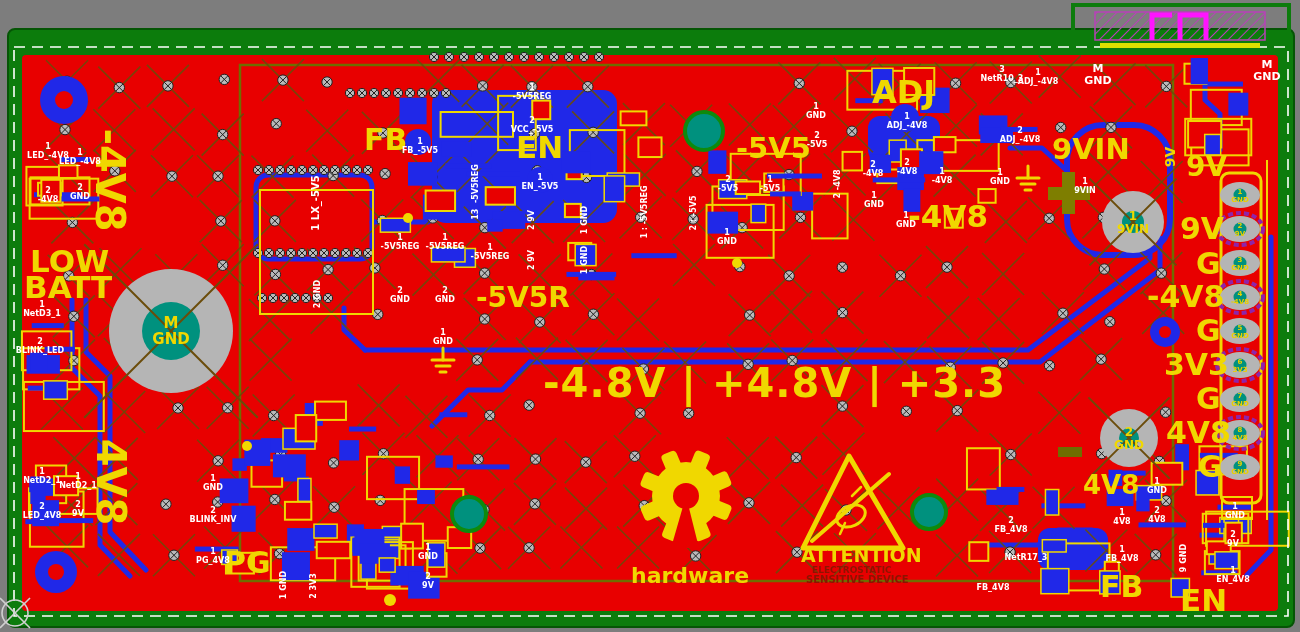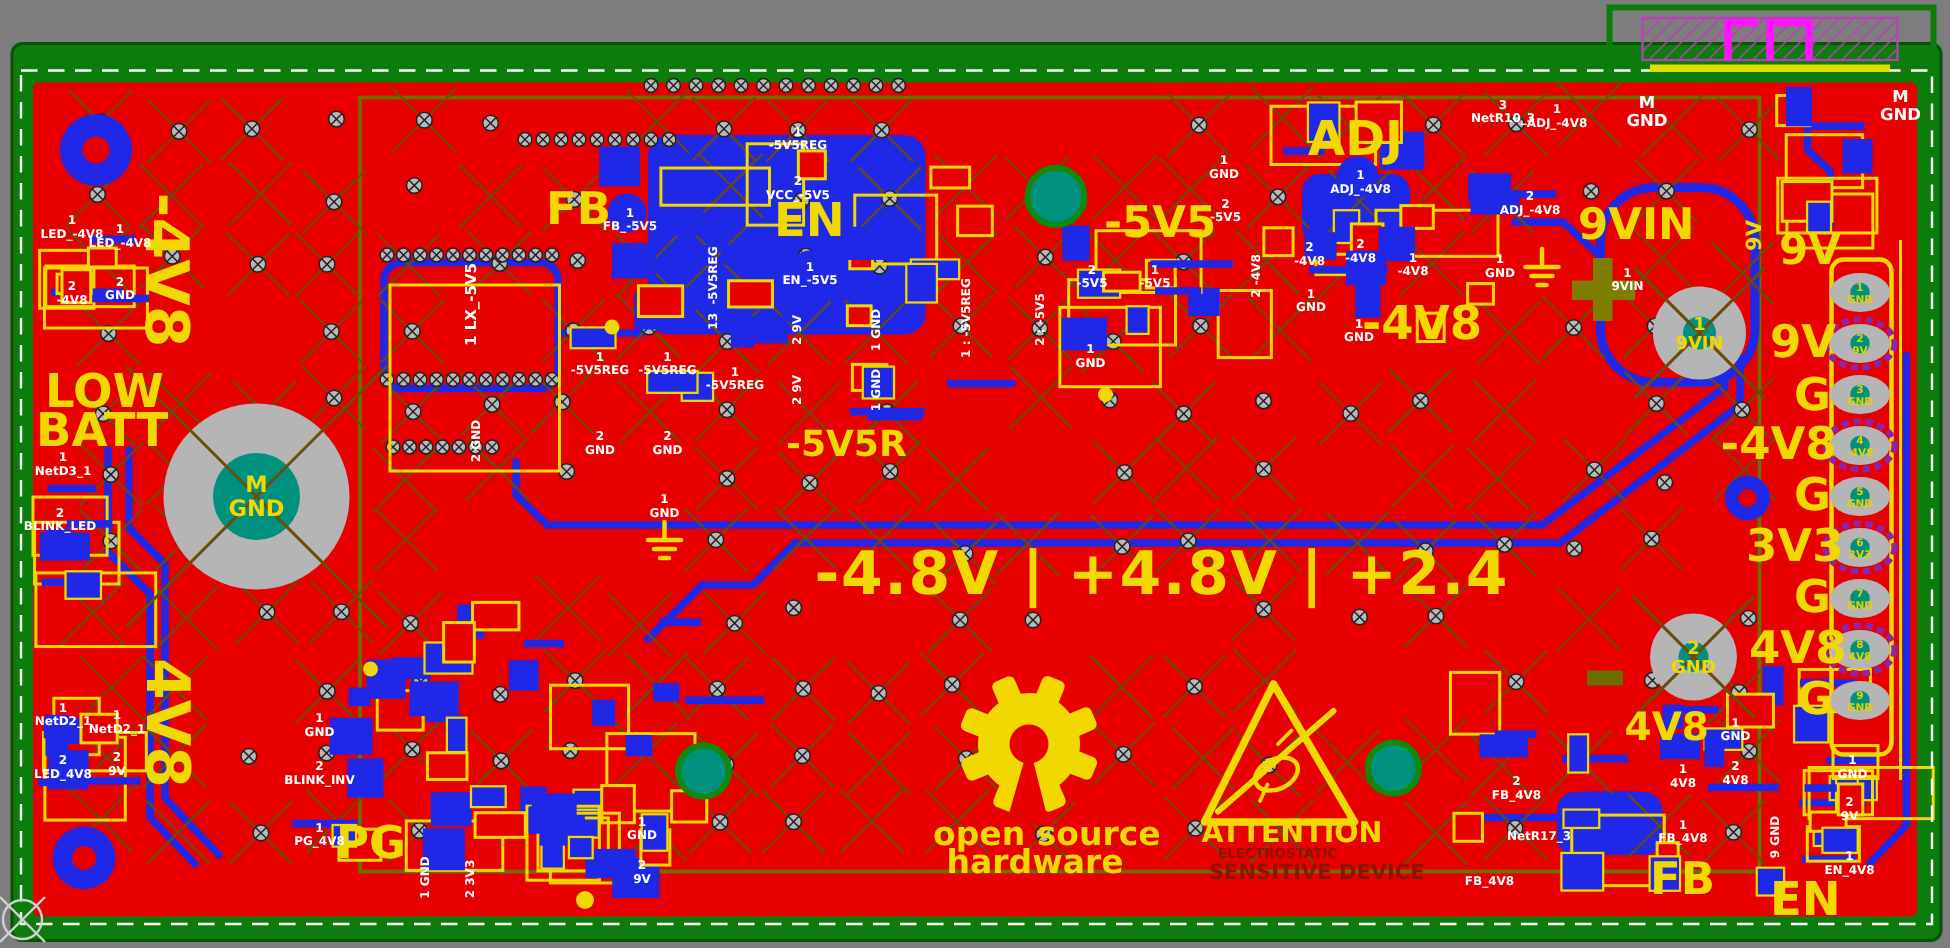--- a/index.html
+++ b/index.html
@@ -1297,43 +1297,42 @@
   </svg>
 
   <div id="text-layer">
       <div class="silk" style="font-size: 40px; left: 110px; top: 180px; transform: translate(-50%, -50%) rotate(90deg);">-4V8</div>
       <div class="silk" style="font-size: 31px; left: 30px; top: 246px;">LOW</div>
       <div class="silk" style="font-size: 31px; left: 24px; top: 272px; text-align: center;">BATT</div>
       <div class="silk" style="font-size: 40px; left: 111px; top: 482px; transform: translate(-50%, -50%) rotate(90deg);">4V8</div>
       <div class="silk" style="font-size: 30px; left: 364px; top: 125px;">FB</div>
       <div class="silk" style="font-size: 31px; left: 516px; top: 132px;">EN</div>
       <div class="silk" style="font-size: 29px; left: 736px; top: 134px;">-5V5</div>
-      <div class="silk" style="font-size: 24px; left: 476px; top: 284px; margin-left: 48px;">-5V5R</div>
+      <div class="silk" style="font-size: 28px; left: 476px; top: 284px;">-5V5R</div>
       <div class="silk" style="font-size: 32px; left: 872px; top: 76px;">ADJ</div>
       <div class="silk" style="font-size: 29px; left: 1052px; top: 135px;">9VIN</div>
-      <div class="silk" style="font-size: 40px; letter-spacing: 1px; left: 543px; top: 363px;">-4.8V | +4.8V | +2.4</div>
+      <div class="silk" style="font-size: 40px; letter-spacing: 1px; left: 543px; top: 363px;">-4.8V | +4.8V | +3.3</div>
       <div class="silk" style="font-size: 31px; left: 908px; top: 201px;">-4V8</div>
       <div class="silk" style="font-size: 28px; left: 1186px; top: 153px;">9V</div>
       <div class="silk" style="font-size: 30px; left: 1180px; top: 214px;">9V</div>
       <div class="silk" style="font-size: 30px; left: 1196px; top: 249px;">G</div>
       <div class="silk" style="font-size: 30px; left: 1147px; top: 282px;">-4V8</div>
       <div class="silk" style="font-size: 30px; left: 1196px; top: 316px;">G</div>
       <div class="silk" style="font-size: 30px; left: 1164px; top: 350px;">3V3</div>
       <div class="silk" style="font-size: 30px; left: 1196px; top: 384px;">G</div>
       <div class="silk" style="font-size: 30px; left: 1166px; top: 418px;">4V8</div>
       <div class="silk" style="font-size: 30px; left: 1198px; top: 452px;">G</div>
       <div class="silk" style="font-size: 26px; left: 1083px; top: 472px;">4V8</div>
       <div class="silk" style="font-size: 30px; left: 1100px; top: 572px;">FB</div>
       <div class="silk" style="font-size: 31px; left: 1180px; top: 585px;">EN</div>
       <div class="silk" style="font-size: 30px; left: 224px; top: 548px;">PG</div>
-      <div class="silk" style="font-size: 22px; left: 622px; top: 546px;">open source</div>
       <div class="silk" style="font-size: 22px; left: 631px; top: 565px;">hardware</div>
       <div class="silk" style="font-size: 19px; left: 801px; top: 546px;">ATTENTION</div>
       <div class="silk" style="font-size: 9px; color: rgb(140, 20, 0); left: 812px; top: 566px;">ELECTROSTATIC</div>
-      <div class="silk" style="font-size: 14px; color: rgb(140, 20, 0); left: 806px; top: 575px;">SENSITIVE DEVICE</div>
+      <div class="silk" style="font-size: 10px; color: rgb(140, 20, 0); left: 806px; top: 575px;">SENSITIVE DEVICE</div>
       <div class="silk" style="font-size: 14px; left: 1170px; top: 157px; transform: translate(-50%, -50%) rotate(-90deg);">9V</div>
       <div class="padlab" style="left: 48px; top: 152px;">1
 LED_-4V8</div>
       <div class="padlab" style="left: 80px; top: 158px;">1
 LED_-4V8</div>
       <div class="padlab" style="left: 48px; top: 196px;">2
 -4V8</div>
       <div class="padlab" style="left: 80px; top: 193px;">2
 GND</div>
       <div class="padlab" style="left: 42px; top: 310px;">1

